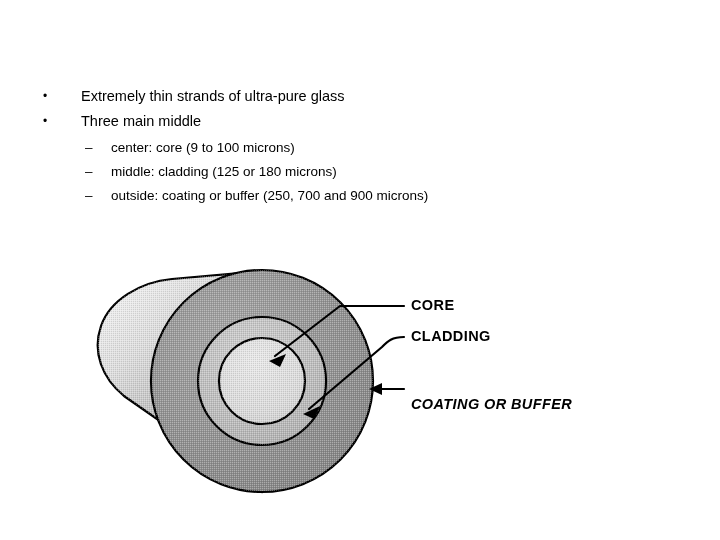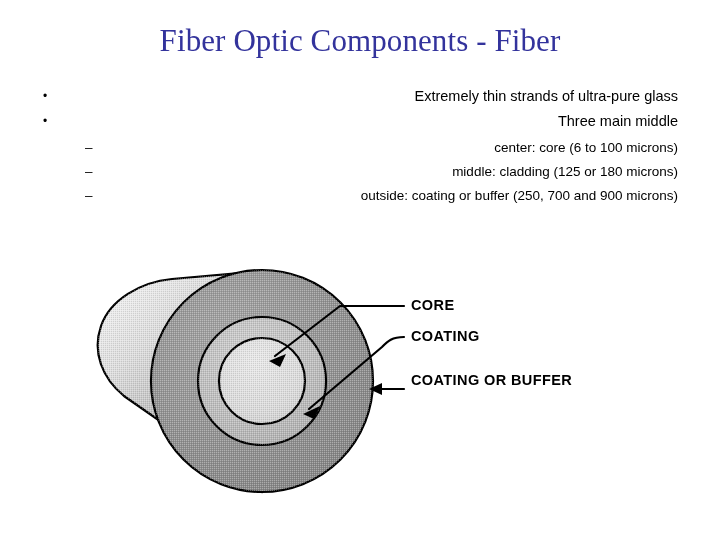--- a/index.html
+++ b/index.html
@@ -63,21 +63,20 @@
     color: #000000;
   }
   .bullet-row.level1 .marker {
     font-size: 12px;
     line-height: 25px;
     padding-left: 5px;
   }
   .bullet-row .txt {
     flex: 1 1 auto;
     white-space: nowrap;
-    text-align: right;
   }
 
   .sub-list {
     margin-top: 2px;
     padding-left: 47px;
   }
   .bullet-row.level2 {
     font-size: 13.5px;
     line-height: 24px;
   }
@@ -101,45 +100,44 @@
     position: absolute;
     font-family: "Liberation Sans", sans-serif;
     font-weight: bold;
     font-size: 14.5px;
     letter-spacing: 0.4px;
     color: #000000;
     white-space: nowrap;
   }
   #label-core     { left: 411px; top: 297px; }
   #label-cladding { left: 411px; top: 328px; }
-  #label-coating  { left: 411px; top: 372px; }
+  #label-coating  { left: 411px; top: 396px; font-style: italic; }
 </style>
 </head>
 <body>
 
 <div class="slide">
 
-  <div class="slide-title">Fiber Optic Components - Fiber</div>
 
   <div class="body-block">
 
     <div class="bullet-row level1">
       <span class="marker">•</span>
       <span class="txt">Extremely thin strands of ultra-pure glass</span>
     </div>
 
     <div class="bullet-row level1">
       <span class="marker">•</span>
       <span class="txt">Three main middle</span>
     </div>
 
     <div class="sub-list">
       <div class="bullet-row level2">
         <span class="marker">–</span>
-        <span class="txt">center: core (6 to 100 microns)</span>
+        <span class="txt">center: core (9 to 100 microns)</span>
       </div>
       <div class="bullet-row level2">
         <span class="marker">–</span>
         <span class="txt">middle: cladding (125 or 180 microns)</span>
       </div>
       <div class="bullet-row level2">
         <span class="marker">–</span>
         <span class="txt">outside: coating or buffer (250, 700 and 900 microns)</span>
       </div>
     </div>
@@ -228,18 +226,18 @@
       </g>
 
       <g>
         <line x1="404" y1="389" x2="378" y2="389" stroke="#000000" stroke-width="2.2" stroke-linecap="round"></line>
         <polygon points="369,389 382,383 382,395" fill="#000000"></polygon>
       </g>
     </svg>
 
     <div class="fig-label" id="label-core">CORE</div>
 
-    <div class="fig-label" id="label-cladding">COATING</div>
+    <div class="fig-label" id="label-cladding">CLADDING</div>
 
     <div class="fig-label" id="label-coating">COATING OR BUFFER</div>
   </div>
 
 </div>
 
 </body></html>

